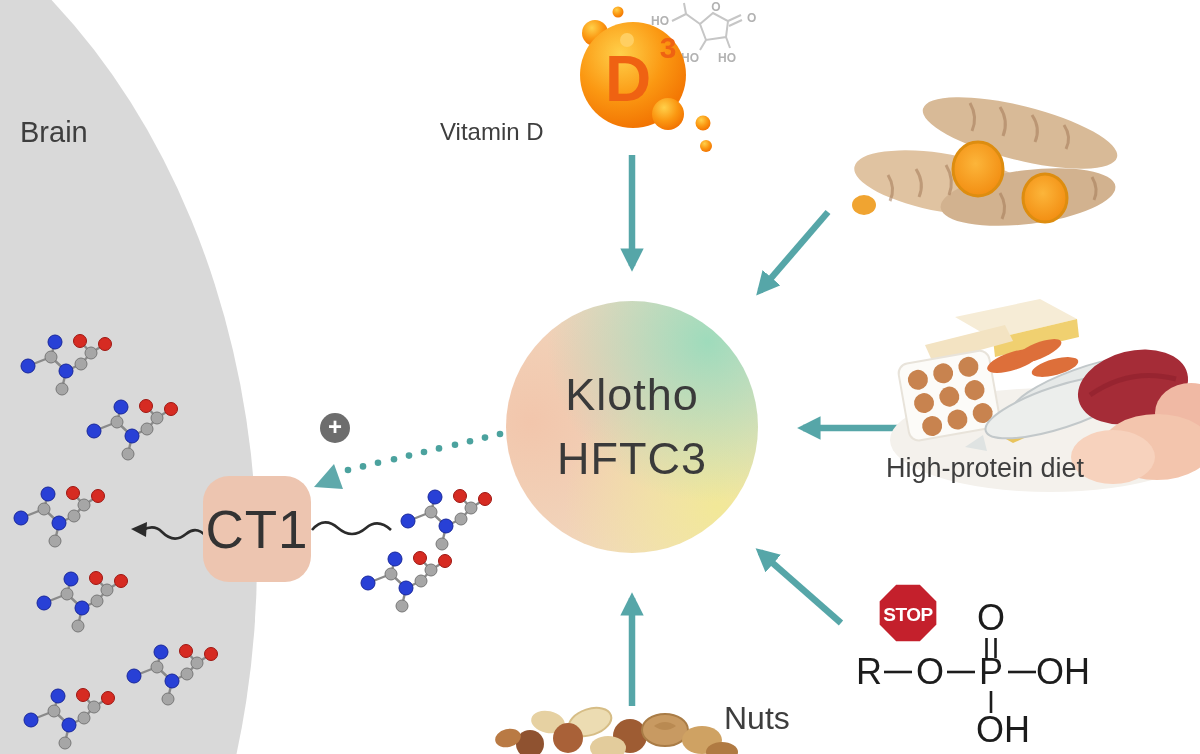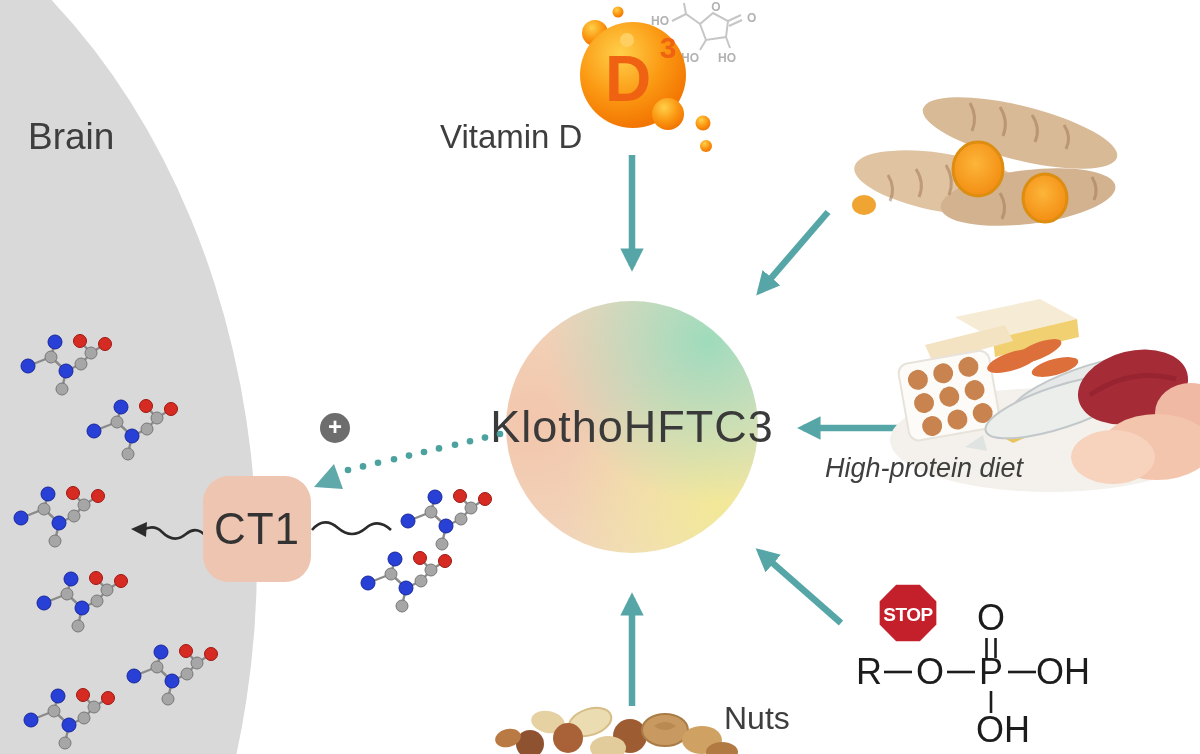--- a/index.html
+++ b/index.html
@@ -5,42 +5,42 @@
   html,body{margin:0;padding:0;background:#ffffff;}
   #stage{
     position:relative;width:1200px;height:754px;overflow:hidden;background:#ffffff;
     font-family:"Liberation Sans", sans-serif;
   }
   #scene{position:absolute;left:0;top:0;z-index:2;}
   .lbl{
     position:absolute;z-index:4;color:#3e3e3e;font-weight:400;
     font-family:"Liberation Sans", sans-serif;white-space:nowrap;
   }
-  #brain-label{left:28px;top:116px;font-size:37px;}
-  #vitamind-label{left:440px;top:118px;font-size:33px;}
+  #brain-label{left:20px;top:116px;font-size:29px;}
+  #vitamind-label{left:440px;top:118px;font-size:24px;}
   #curcumin-label{left:802px;top:119px;font-size:28px;}
-  #protein-label{left:825px;top:453px;font-size:27px;font-style:italic;}
+  #protein-label{left:886px;top:453px;font-size:27px;}
   #nuts-label{left:724px;top:700px;font-size:32px;}
   #center-node{
     position:absolute;z-index:1;left:506px;top:301px;width:252px;height:252px;border-radius:50%;
     background:
       radial-gradient(circle at 80% 16%, rgba(154,219,187,0.95) 0%, rgba(154,219,187,0) 55%),
       radial-gradient(circle at 84% 82%, rgba(242,233,148,0.92) 0%, rgba(242,233,148,0) 52%),
       radial-gradient(circle at 10% 48%, rgba(242,198,172,1) 0%, rgba(242,198,172,0) 78%),
       #f1ddc4;
-    display:flex;flex-direction:row;align-items:center;justify-content:center;
+    display:flex;flex-direction:column;align-items:center;justify-content:center;
   }
   .center-line{
     font-size:45px;font-weight:300;color:#3a3a3a;letter-spacing:1px;line-height:1.42;
   }
   #ct1-box{
     position:absolute;z-index:3;left:203px;top:476px;width:108px;height:106px;border-radius:26px;
     background:#edc5b0;display:flex;align-items:center;justify-content:center;
   }
-  #ct1-label{font-size:44px;font-weight:300;color:#333333;letter-spacing:1px;}
+  #ct1-label{font-size:53px;font-weight:300;color:#333333;letter-spacing:1px;}
   #plus-badge{
     position:absolute;z-index:3;left:320px;top:413px;width:30px;height:30px;border-radius:50%;
     background:#6d6d6d;color:#ffffff;display:flex;align-items:center;justify-content:center;
     font-size:24px;font-weight:700;line-height:1;padding-bottom:2px;box-sizing:border-box;
   }
 </style>
 </head>
 <body>
 
 <div id="stage">

